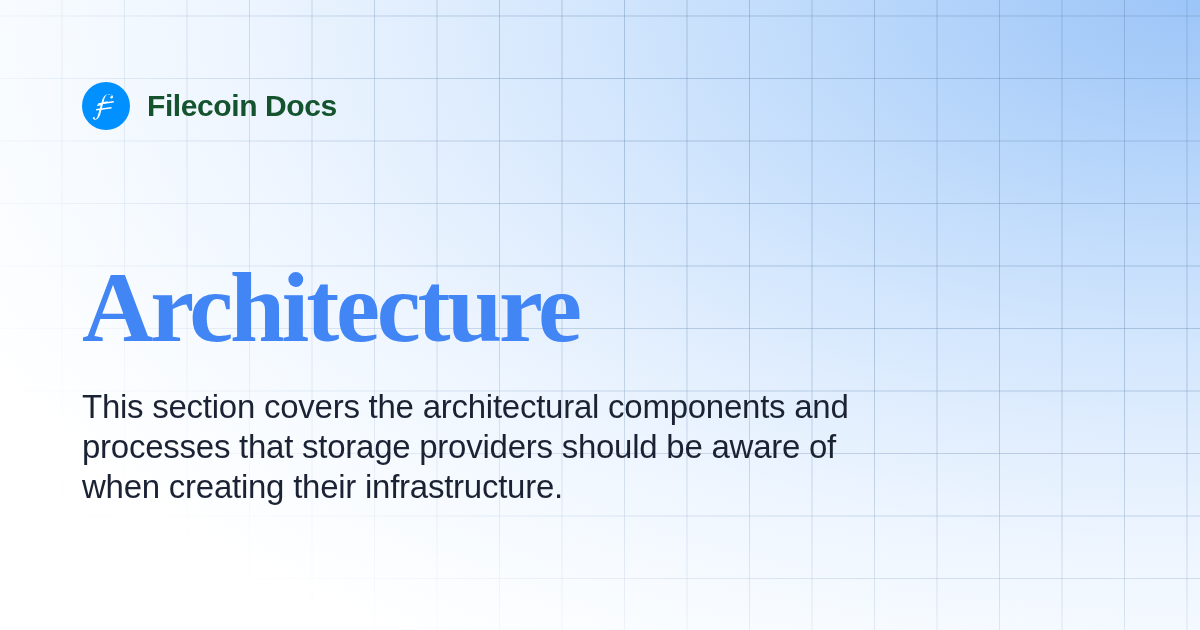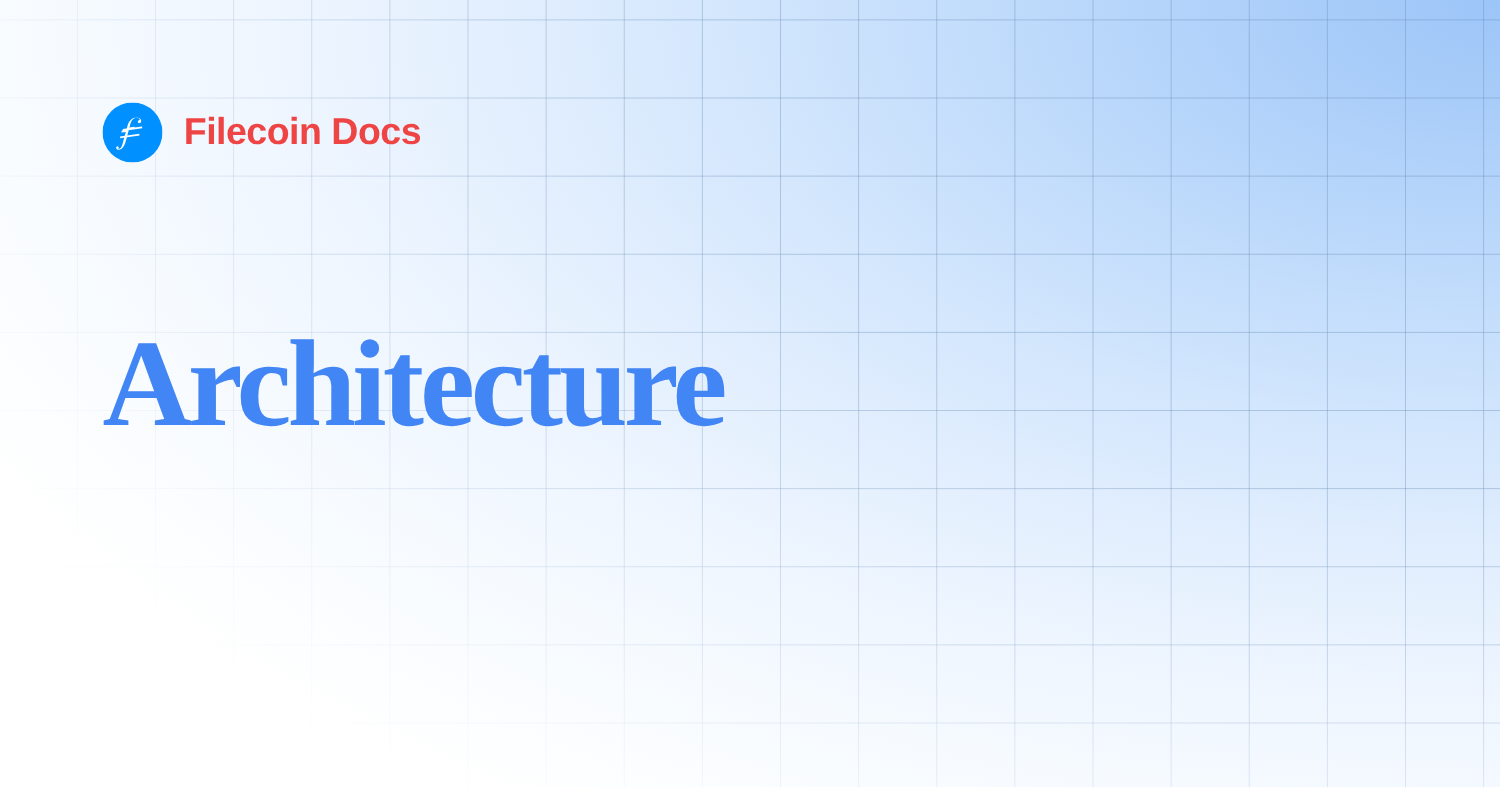--- a/index.html
+++ b/index.html
@@ -94,21 +94,21 @@
     height: 48px;
     display: block;
     flex: 0 0 auto;
   }
 
   .brand-name {
     font-family: "Liberation Sans", sans-serif;
     font-size: 30px;
     font-weight: bold;
     letter-spacing: -0.4px;
-    color: #ef4444;
+    color: #14532d;
     line-height: 1;
     white-space: nowrap;
   }
 
   .headline {
     position: absolute;
     left: 82px;
     top: 258px;
     font-family: Liberation Serif, serif;
     font-size: 99px;
@@ -150,15 +150,16 @@
         <circle cx="24" cy="24" r="24" fill="#0090ff"></circle>
         <path d="M29.9 13.6c-0.35-0.9-1.25-1.5-2.45-1.5-2.5 0-4.35 1.95-5.15 5.0l-0.75 2.85 4.25-0.62-0.33 1.62-4.33 0.63-2.35 8.9c-0.95 3.6-2.05 5.55-3.55 6.55-0.75 0.5-1.6 0.77-2.35 0.77-1.0 0-1.75-0.5-1.95-1.2-0.12-0.45 0.0-0.95 0.35-1.25 0.3-0.25 0.7-0.33 1.05-0.2 0.47 0.17 0.7 0.6 0.62 1.0-0.05 0.3-0.25 0.5-0.45 0.62 0.17 0.2 0.45 0.3 0.8 0.3 0.92 0 1.85-0.95 2.55-3.45l2.8-10.1 -3.55 0.52 0.3-1.6 3.72-0.55 0.85-3.1c1.15-4.2 3.9-6.7 7.2-6.7 2.05 0 3.45 1.0 3.75 2.35 0.2 0.95-0.25 1.85-1.1 2.05-0.6 0.15-1.2-0.12-1.45-0.65-0.22-0.47-0.1-1.0 0.27-1.32 0.2-0.17 0.45-0.25 0.7-0.22z" fill="#ffffff"></path>
         <rect x="16.2" y="20.2" width="15.6" height="1.45" transform="rotate(-8 24 21)" fill="#ffffff"></rect>
         <rect x="14.0" y="26.0" width="15.6" height="1.45" transform="rotate(-8 22 26.7)" fill="#ffffff"></rect>
       </svg>
       <span class="brand-name">Filecoin Docs</span>
     </div>
 
     <h1 class="headline">Architecture</h1>
 
+    <p class="description">This section covers the architectural components and processes that storage providers should be aware of when creating their infrastructure.</p>
 
   </div>
 </div>
 
 </body></html>

